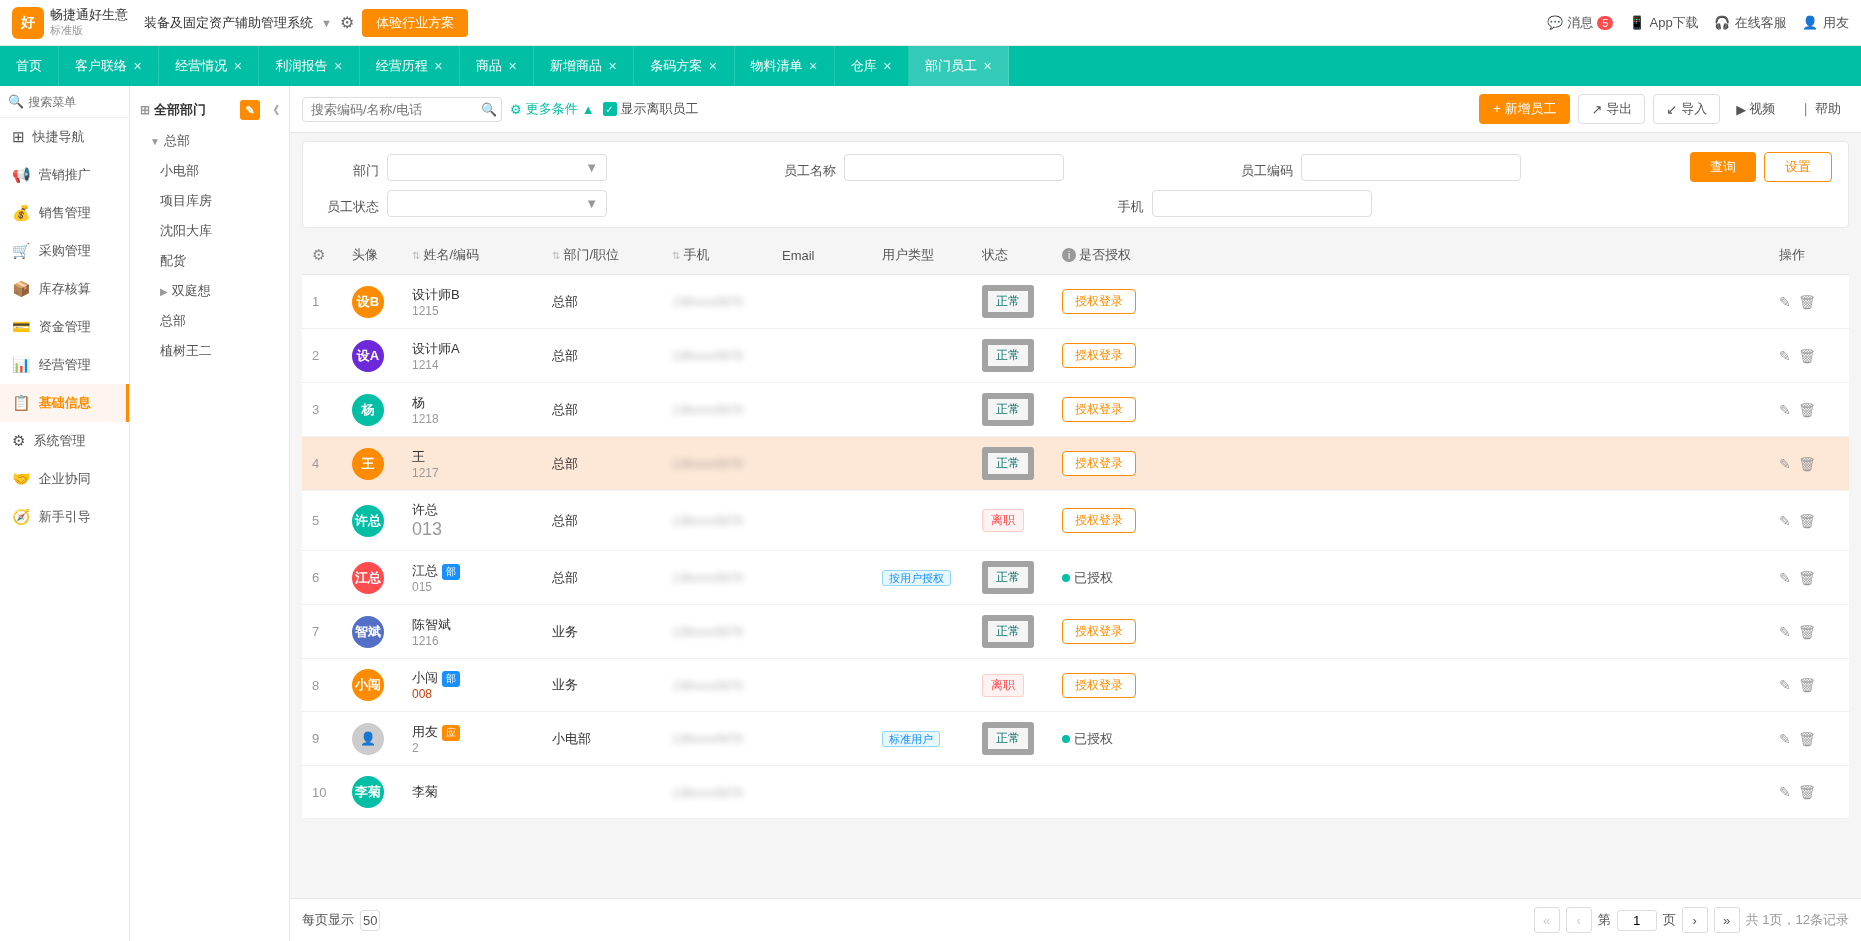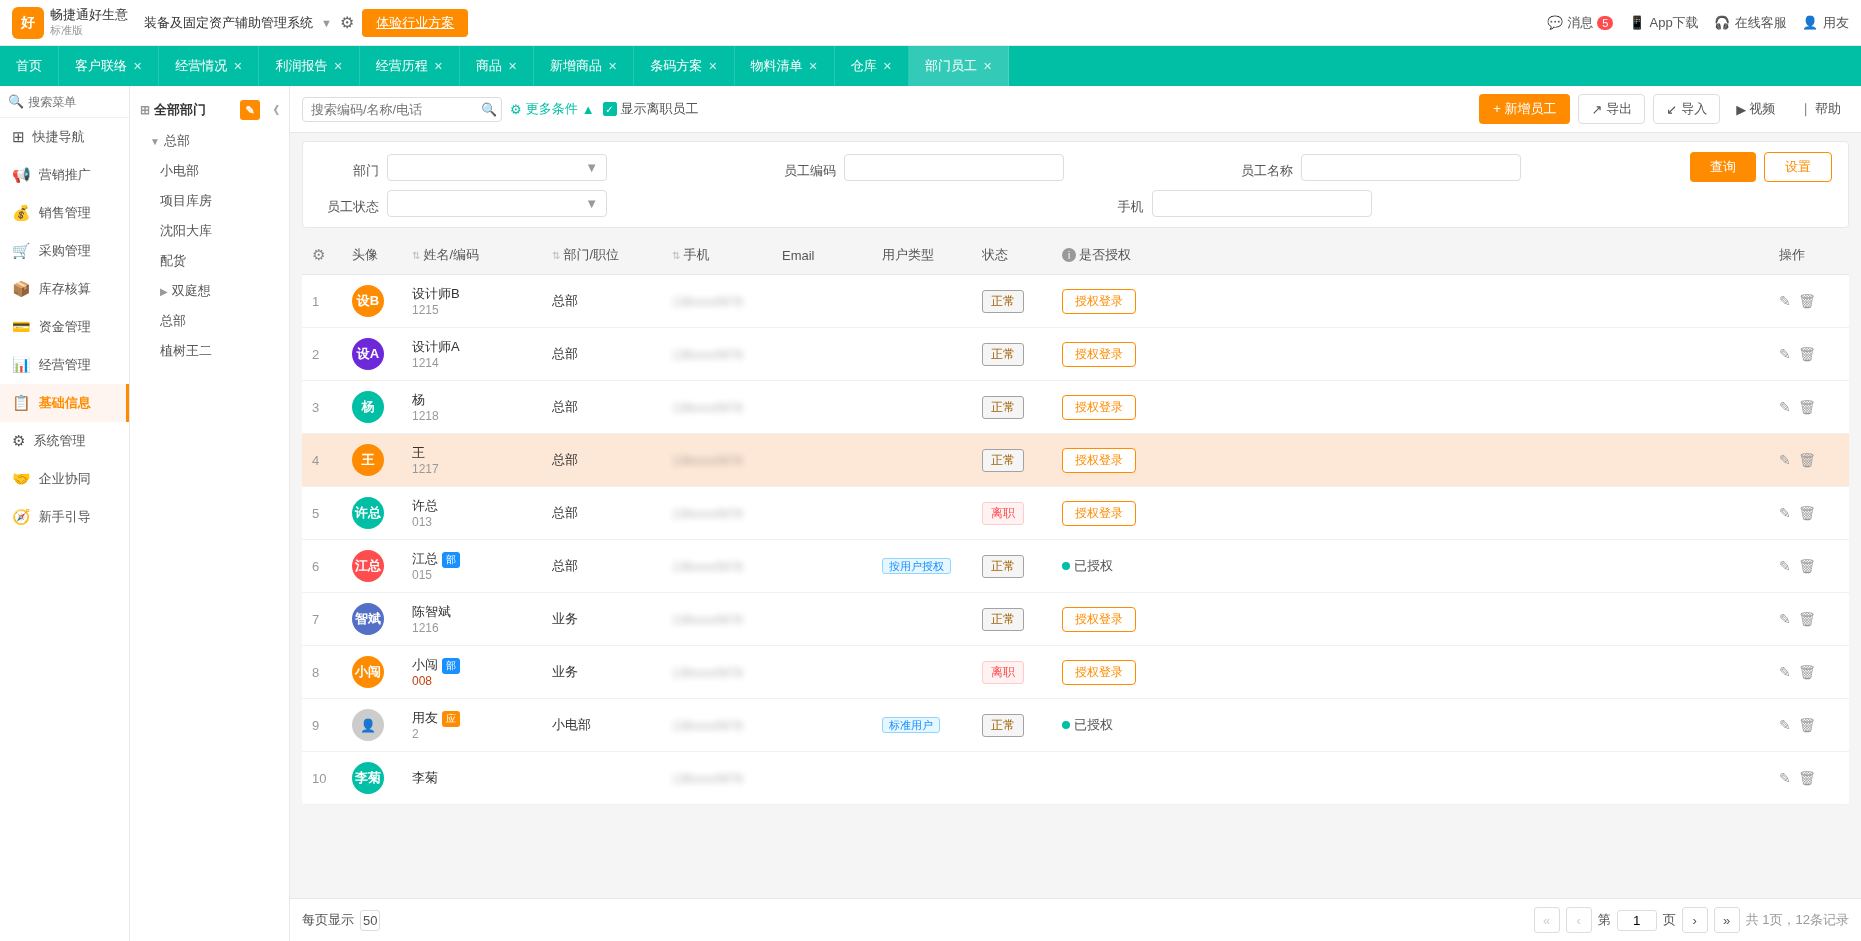--- a/index.html
+++ b/index.html
@@ -8,21 +8,21 @@
     
     .top-bar { display: flex; align-items: center; background: #fff; height: 46px; padding: 0 12px; border-bottom: 1px solid #e8e8e8; justify-content: space-between; }
     .top-bar-left { display: flex; align-items: center; gap: 8px; }
     .logo-area { display: flex; align-items: center; gap: 6px; }
     .logo-icon { width: 32px; height: 32px; background: #ff8c00; border-radius: 6px; display: flex; align-items: center; justify-content: center; color: #fff; font-size: 14px; font-weight: bold; }
     .logo-text { font-size: 13px; color: #333; line-height: 1.2; }
     .logo-sub { font-size: 11px; color: #999; }
     .system-title { font-size: 13px; color: #333; margin-left: 8px; }
     .dropdown-arrow { color: #999; font-size: 11px; cursor: pointer; }
     .settings-icon { color: #666; cursor: pointer; font-size: 16px; }
-    .trial-btn { background: #ff8c00; color: #fff; border: none; border-radius: 4px; padding: 5px 14px; cursor: pointer; font-size: 13px; text-decoration: underline; }
+    .trial-btn { background: #ff8c00; color: #fff; border: none; border-radius: 4px; padding: 5px 14px; cursor: pointer; font-size: 13px; }
     .top-bar-right { display: flex; align-items: center; gap: 16px; font-size: 13px; color: #555; }
     .top-right-item { display: flex; align-items: center; gap: 4px; cursor: pointer; }
     .badge { background: #ff4d4f; color: #fff; border-radius: 10px; font-size: 11px; padding: 1px 5px; }
 
     
     .nav-tabs { display: flex; background: #00bfa5; height: 40px; align-items: stretch; padding: 0 0; overflow: hidden; }
     .nav-tab { display: flex; align-items: center; padding: 0 16px; color: #fff; cursor: pointer; font-size: 13px; white-space: nowrap; border-right: 1px solid rgba(255,255,255,0.15); gap: 4px; }
     .nav-tab.active { background: rgba(255,255,255,0.2); }
     .nav-tab .close-x { font-size: 11px; opacity: 0.8; margin-left: 2px; }
 
@@ -76,21 +76,21 @@
     
     .table-wrap { flex: 1; overflow: auto; padding: 0 12px 8px; margin-top: 8px; }
     table { width: 100%; border-collapse: collapse; background: #fff; border-radius: 4px; overflow: hidden; }
     thead tr { background: #f5f5f5; }
     th { padding: 10px 10px; font-size: 13px; font-weight: normal; color: #555; text-align: left; border-bottom: 1px solid #e8e8e8; white-space: nowrap; }
     td { padding: 10px 10px; font-size: 13px; color: #333; border-bottom: 1px solid #f0f0f0; vertical-align: middle; }
     tr.highlighted td { background: #fde8d8; }
     .avatar-circle { width: 32px; height: 32px; border-radius: 50%; display: flex; align-items: center; justify-content: center; color: #fff; font-size: 13px; font-weight: bold; flex-shrink: 0; }
     .avatar-gray { background: #ccc; }
     .status-badge { display: inline-block; padding: 2px 8px; border-radius: 3px; font-size: 12px; }
-    .status-normal { color: #a16207; background: #f5f5f5; border: 1px solid #a3a3a3; }
+    .status-normal { color: #0f766e; background: #f5f5f5; border: 6px solid #a3a3a3; }
     .status-resigned { color: #ff4d4f; background: #fff2f2; border: 1px solid #ffccc7; }
     .auth-btn { background: #fff; border: 1px solid #ff8c00; color: #ff8c00; border-radius: 4px; padding: 3px 12px; cursor: pointer; font-size: 12px; }
     .auth-granted { color: #555; font-size: 13px; display: flex; align-items: center; gap: 4px; }
     .auth-dot { width: 8px; height: 8px; border-radius: 50%; background: #00bfa5; display: inline-block; }
     .user-type-badge { background: #e6f7ff; color: #1890ff; border: 1px solid #91d5ff; border-radius: 3px; padding: 1px 6px; font-size: 11px; }
     .op-btn { color: #999; cursor: pointer; font-size: 14px; margin-right: 4px; }
     .blurred { color: transparent; text-shadow: 0 0 6px rgba(0,0,0,0.3); user-select: none; font-size: 12px; }
     .name-tag { display: inline-block; background: #1890ff; color: #fff; border-radius: 3px; font-size: 10px; padding: 1px 4px; margin-left: 4px; }
     .row-num { color: #999; font-size: 13px; }
 
@@ -321,25 +321,25 @@
     <div class="adv-filter">
       <div class="adv-filter-row">
         <div class="filter-field">
           <label>部门</label>
           <div class="filter-select">
             <span></span>
             <span>▼</span>
           </div>
         </div>
         <div class="filter-field">
+          <label>员工名称</label>
+          <input type="text" class="filter-input" style="">
+        </div>
+        <div class="filter-field">
           <label>员工编码</label>
-          <input type="text" class="filter-input" style="">
-        </div>
-        <div class="filter-field">
-          <label>员工名称</label>
           <input type="text" class="filter-input" style="">
         </div>
         <div class="adv-filter-actions">
           <button class="btn-query">查询</button>
           <button class="btn-set">设置</button>
         </div>
       </div>
       <div class="adv-filter-row">
         <div class="filter-field">
           <label>员工状态</label>
@@ -479,21 +479,21 @@
     <span class="op-btn" title="删除">🗑</span>
   </td>
             </tr>
             <tr>
               <td><span class="row-num">5</span></td>
               <td>
                 <div class="avatar-circle" style="background:#00bfa5;">许总</div>
               </td>
               <td>
                 <div><span>许总</span></div>
-                <div style="color:#999;font-size:12px;">013</div>
+                <div style="color:#999;font-size:18px;">013</div>
               </td>
               <td><span>总部</span></td>
               <td><span class="blurred">138xxxx5678</span></td>
               <td><span></span></td>
               <td></td>
               <td><span class="status-badge status-resigned">离职</span></td>
               <td><button class="auth-btn">授权登录</button></td>
               <td></td>
               <td>
     <span class="op-btn" title="编辑">✎</span>

